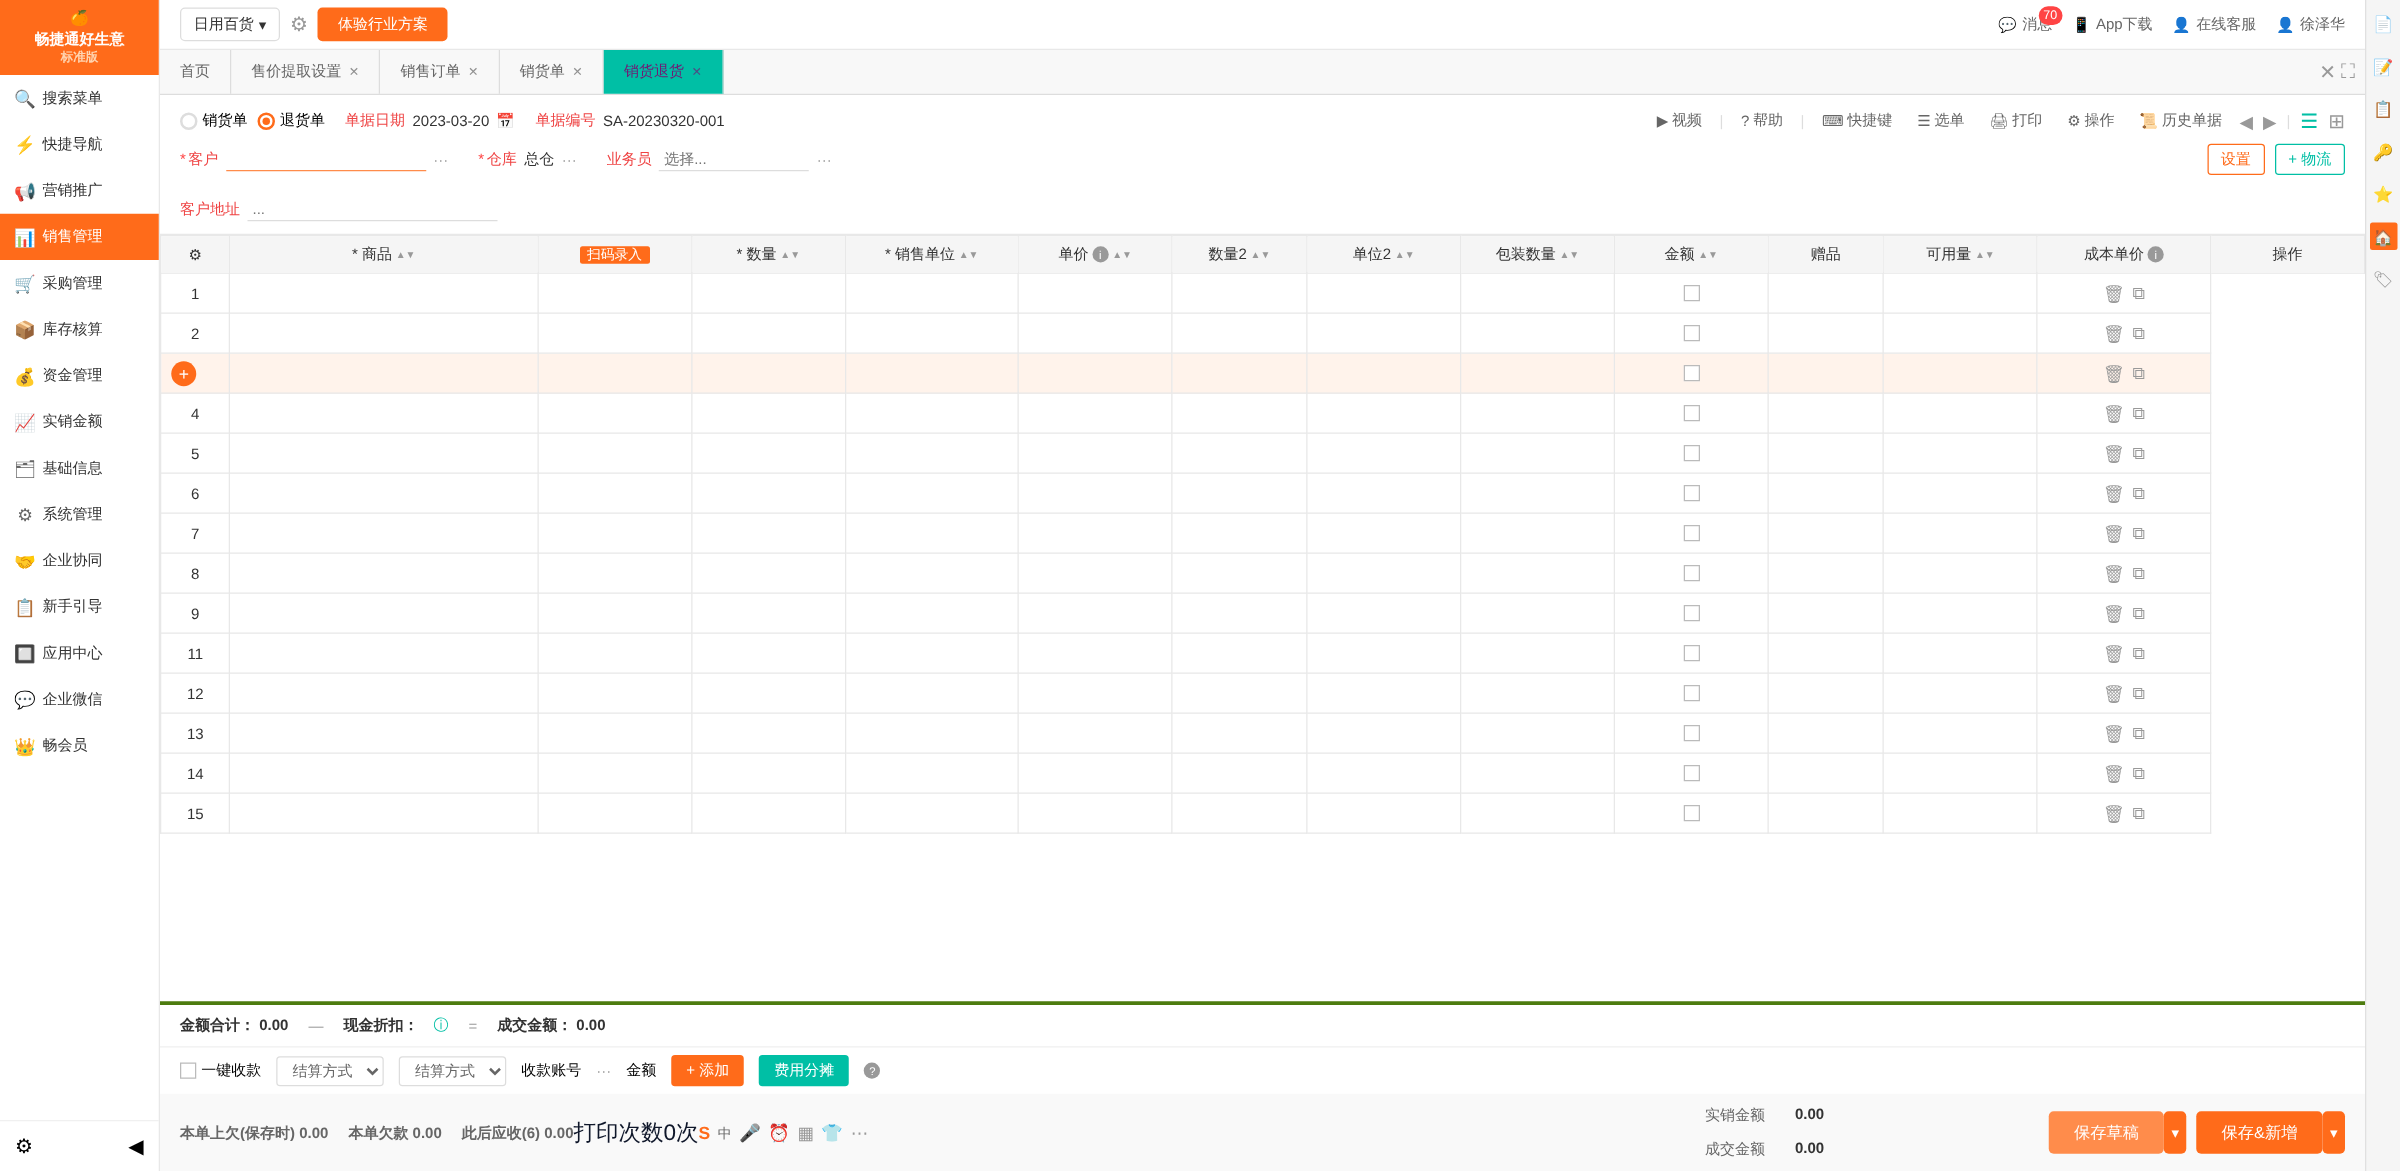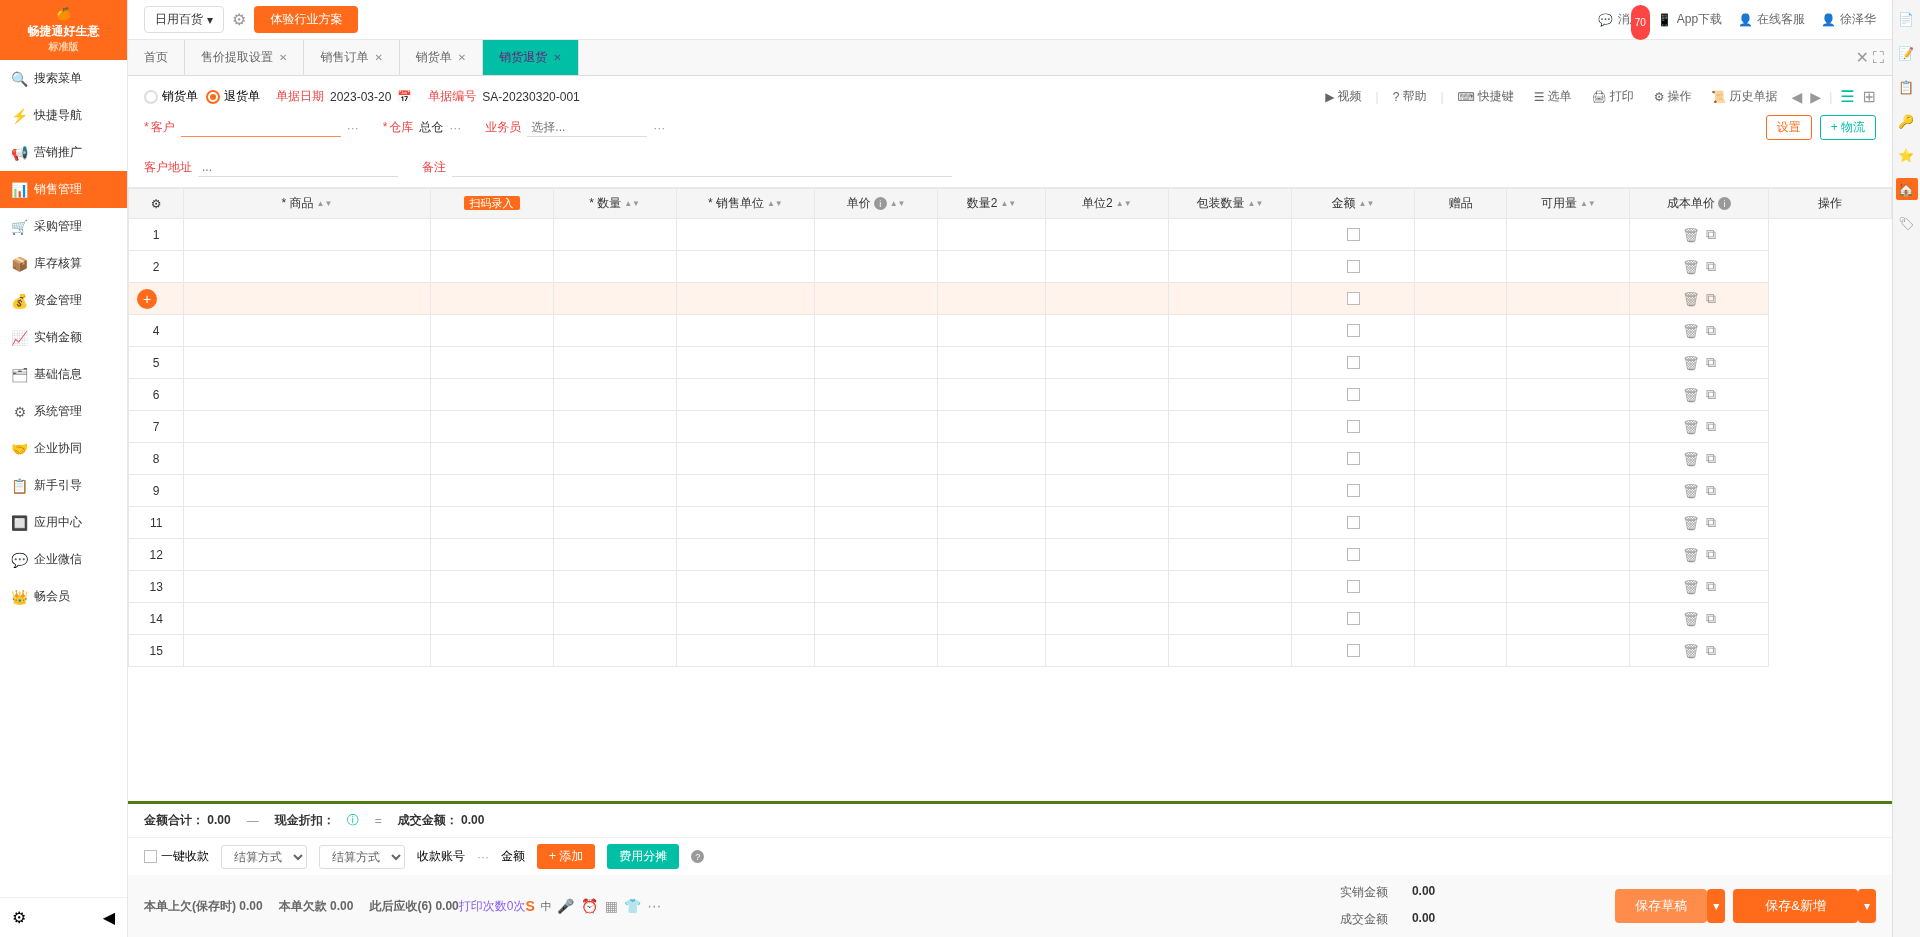--- a/index.html
+++ b/index.html
@@ -24,21 +24,21 @@
     .main-content { flex: 1; display: flex; flex-direction: column; overflow: hidden; }
     
     
     .top-bar { height: 40px; background: #fff; display: flex; align-items: center; justify-content: space-between; padding: 0 16px; border-bottom: 1px solid #e8e8e8; flex-shrink: 0; }
     .top-bar-left { display: flex; align-items: center; gap: 8px; }
     .top-bar-select { display: flex; align-items: center; gap: 4px; padding: 4px 10px; border: 1px solid #ddd; border-radius: 4px; cursor: pointer; background: white; color: #333; }
     .top-bar-btn { padding: 5px 16px; background: #ff6b1a; color: white; border: none; border-radius: 4px; cursor: pointer; font-size: 12px; }
     .top-bar-right { display: flex; align-items: center; gap: 16px; color: #666; font-size: 12px; }
     .top-bar-icon-group { display: flex; align-items: center; gap: 4px; cursor: pointer; }
     .notification-badge { position: relative; display: inline-flex; }
-    .badge { position: absolute; top: -6px; right: -8px; background: #ff4444; color: white; border-radius: 10px; padding: 12px 4px; font-size: 10px; min-width: 16px; text-align: center; }
+    .badge { position: absolute; top: -6px; right: -8px; background: #ff4444; color: white; border-radius: 10px; padding: 2px 4px; font-size: 10px; min-width: 16px; text-align: center; }
     
     
     .tab-bar { height: 36px; background: #f8f8f8; display: flex; align-items: stretch; border-bottom: 1px solid #ddd; flex-shrink: 0; }
     .tab { display: flex; align-items: center; padding: 0 16px; cursor: pointer; border-right: 1px solid #ddd; color: #666; gap: 6px; white-space: nowrap; }
     .tab.active { background: #00bfa5; color: #701a75; }
     .tab-close { font-size: 10px; cursor: pointer; opacity: 0.7; }
     .tab-bar-actions { margin-left: auto; display: flex; align-items: center; padding: 0 8px; gap: 4px; }
     
     
     .form-container { background: white; padding: 10px 16px; border-bottom: 1px solid #e8e8e8; flex-shrink: 0; }
@@ -104,29 +104,29 @@
     .dash { color: #999; margin: 0 4px; }
     .calc-btn { color: #00bfa5; cursor: pointer; }
     .equals { color: #999; margin: 0 4px; }
     .footer-row2 { display: flex; align-items: center; padding: 6px 16px; gap: 12px; }
     .footer-checkbox { display: flex; align-items: center; gap: 4px; }
     .footer-select { border: 1px solid #ddd; padding: 3px 8px; border-radius: 3px; color: #666; font-size: 12px; background: white; }
     .footer-fee-btn { background: #ff6b1a; color: white; border: none; padding: 4px 12px; border-radius: 3px; cursor: pointer; font-size: 12px; }
     .footer-row3 { display: flex; align-items: center; justify-content: space-between; padding: 6px 16px; background: #f9f9f9; }
     .footer-stats { display: flex; gap: 16px; color: #666; font-size: 12px; }
     .footer-stats span { font-weight: bold; }
-    .footer-print { color: #8b5cf6; font-size: 12px; }
+    .footer-print { color: #0f172a; font-size: 18px; }
     .summary-line { display: flex; justify-content: space-between; gap: 24px; font-size: 12px; color: #333; padding: 3px 0; }
     .summary-line .label { color: #666; }
     .summary-line .value { font-weight: bold; color: #333; }
     
     
     .action-buttons { display: flex; align-items: center; gap: 8px; }
     .btn-save-draft { background: #ff8c4b; color: white; border: none; padding: 8px 20px; border-radius: 4px; cursor: pointer; font-size: 13px; }
-    .btn-save-new { background: #ff6b1a; color: white; border: none; padding: 8px 32px; border-radius: 4px; cursor: pointer; font-size: 13px; text-align: center; }
+    .btn-save-new { background: #ff6b1a; color: white; border: none; padding: 8px 20px; border-radius: 4px; cursor: pointer; font-size: 13px; text-align: center; }
     .btn-arrow { background: #ff6b1a; color: white; border: none; padding: 8px 6px; border-radius: 4px; cursor: pointer; font-size: 12px; }
     
     .content-wrapper { flex: 1; display: flex; flex-direction: column; overflow: hidden; position: relative; }
     
     
     .side-icons { width: 28px; background: #f5f5f5; display: flex; flex-direction: column; align-items: center; padding-top: 8px; gap: 12px; border-left: 1px solid #e0e0e0; flex-shrink: 0; }
     .side-icon-item { width: 22px; height: 22px; display: flex; align-items: center; justify-content: center; color: #999; cursor: pointer; font-size: 13px; }
     .side-icon-item.active-side { background: #ff6b1a; color: white; border-radius: 2px; }
   </style>
 </head>
@@ -350,24 +350,20 @@
           <div style="margin-left:auto;display:flex;gap:8px;">
             <button class="btn-orange-outline">设置</button>
             <button class="btn-plus-blue">+ 物流</button>
           </div>
         </div>
 
         <div class="form-row3">
           <div class="form-field">
             <span class="form-label">客户地址</span>
             <input type="text" class="form-input" style="width: 200px; border-bottom-color: rgb(221, 221, 221);" placeholder="...">
-          </div>
-          <div class="form-field">
-            <span class="form-label">备注</span>
-            <input type="text" class="form-input" style="width: 500px; border-bottom-color: rgb(221, 221, 221);" placeholder="">
           </div>
         </div>
       </div>
 
       <div class="table-container">
         <table class="data-table">
           <thead>
             <tr>
               <th class="col-settings">⚙</th>
               <th class="col-goods">

